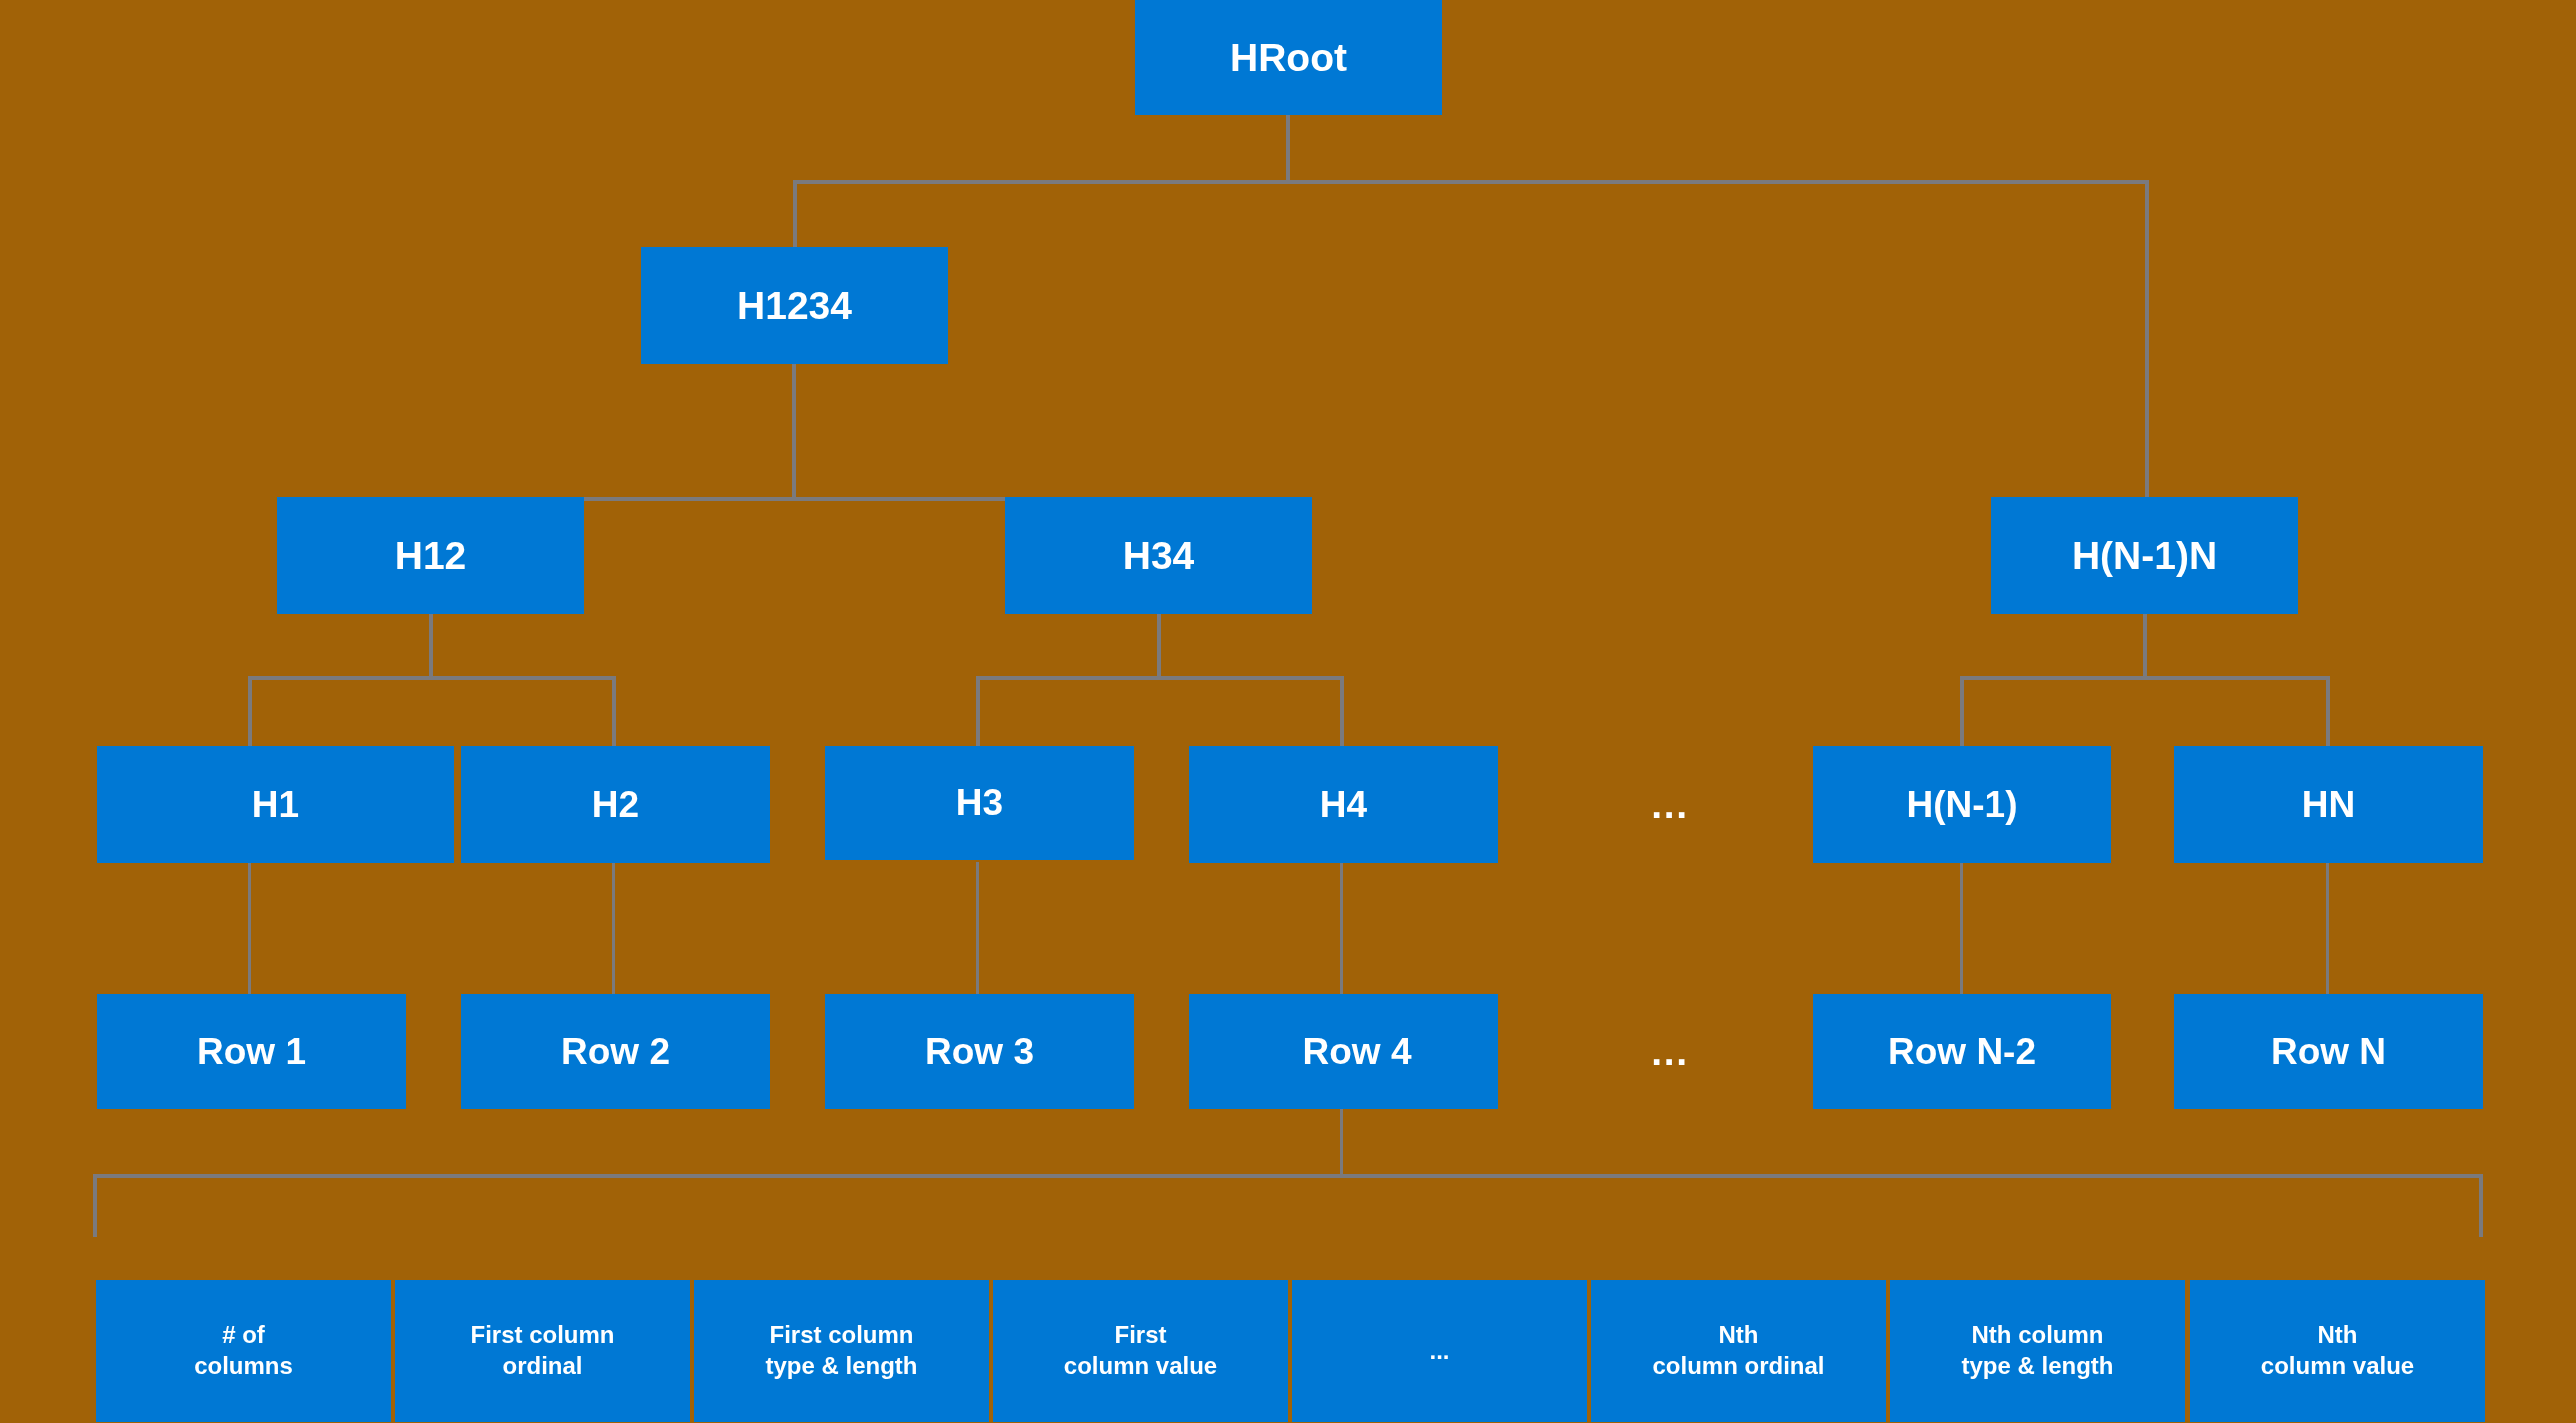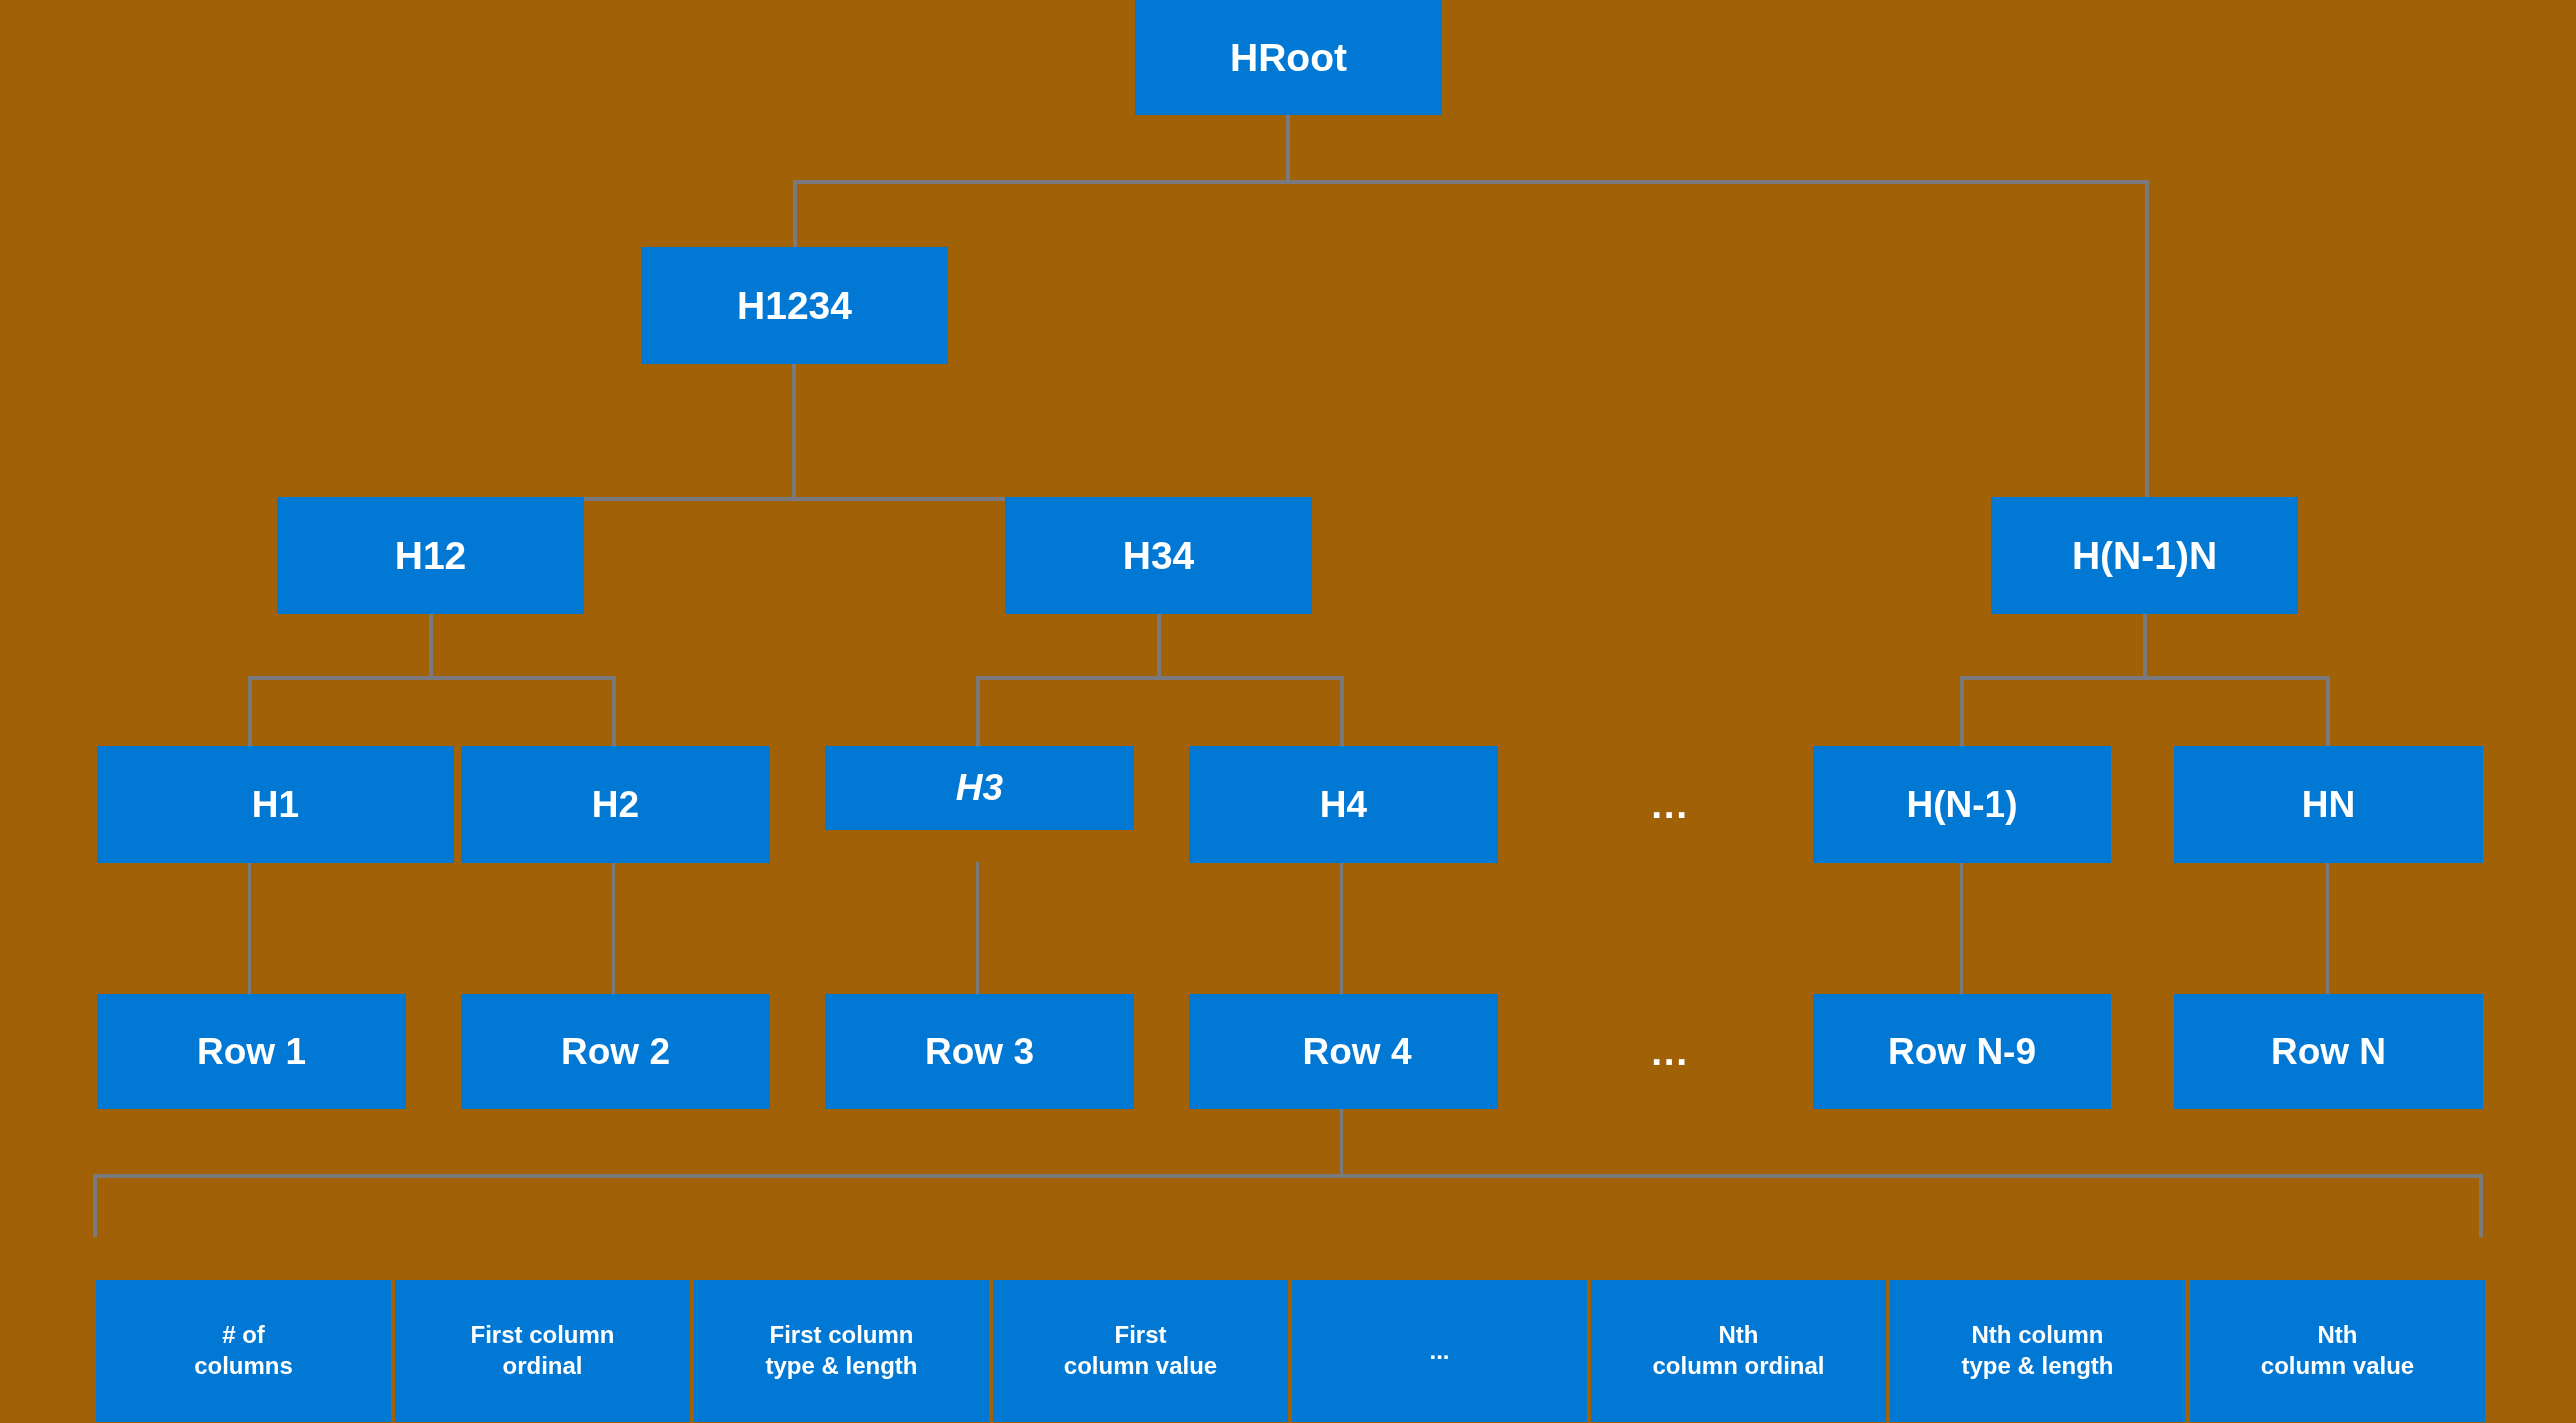--- a/index.html
+++ b/index.html
@@ -116,21 +116,21 @@
   <div class="node lvl-2" style="left:1991px; top:497px; width:307px; height:117px;">
     <span>H(N-1)N</span>
   </div>
 
   <div class="node lvl-3" style="left:97px; top:746px; width:357px; height:117px;">
     <span>H1</span>
   </div>
   <div class="node lvl-3" style="left:461px; top:746px; width:309px; height:117px;">
     <span>H2</span>
   </div>
-  <div class="node lvl-3" style="left:825px; top:746px; width:309px; height:84px;font-style:italic;">
+  <div class="node lvl-3" style="left:825px; top:746px; width:309px; height:114px;">
     <span>H3</span>
   </div>
   <div class="node lvl-3" style="left:1189px; top:746px; width:309px; height:117px;">
     <span>H4</span>
   </div>
   <div class="ellipsis" style="left:1602px; top:746px; width:136px; height:117px;">...</div>
   <div class="node lvl-3" style="left:1813px; top:746px; width:298px; height:117px;">
     <span>H(N-1)</span>
   </div>
   <div class="node lvl-3" style="left:2174px; top:746px; width:309px; height:117px;">
@@ -144,21 +144,21 @@
     <span>Row 2</span>
   </div>
   <div class="node lvl-row" style="left:825px; top:994px; width:309px; height:115px;">
     <span>Row 3</span>
   </div>
   <div class="node lvl-row" style="left:1189px; top:994px; width:309px; height:115px;padding-left:27px;">
     <span>Row 4</span>
   </div>
   <div class="ellipsis" style="left:1602px; top:994px; width:136px; height:115px;">...</div>
   <div class="node lvl-row" style="left:1813px; top:994px; width:298px; height:115px;">
-    <span>Row N-9</span>
+    <span>Row N-2</span>
   </div>
   <div class="node lvl-row" style="left:2174px; top:994px; width:309px; height:115px;">
     <span>Row N</span>
   </div>
 
   <div class="node lvl-col" style="left:96px; top:1280px; width:295px; height:142px;">
     <div>
       <div># of</div>
       <div>columns</div>
     </div>

